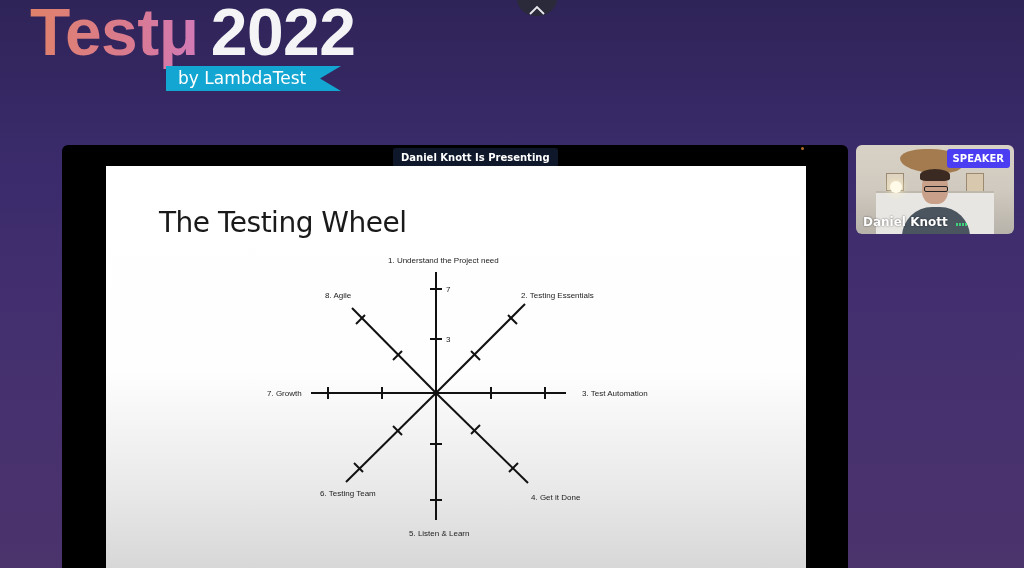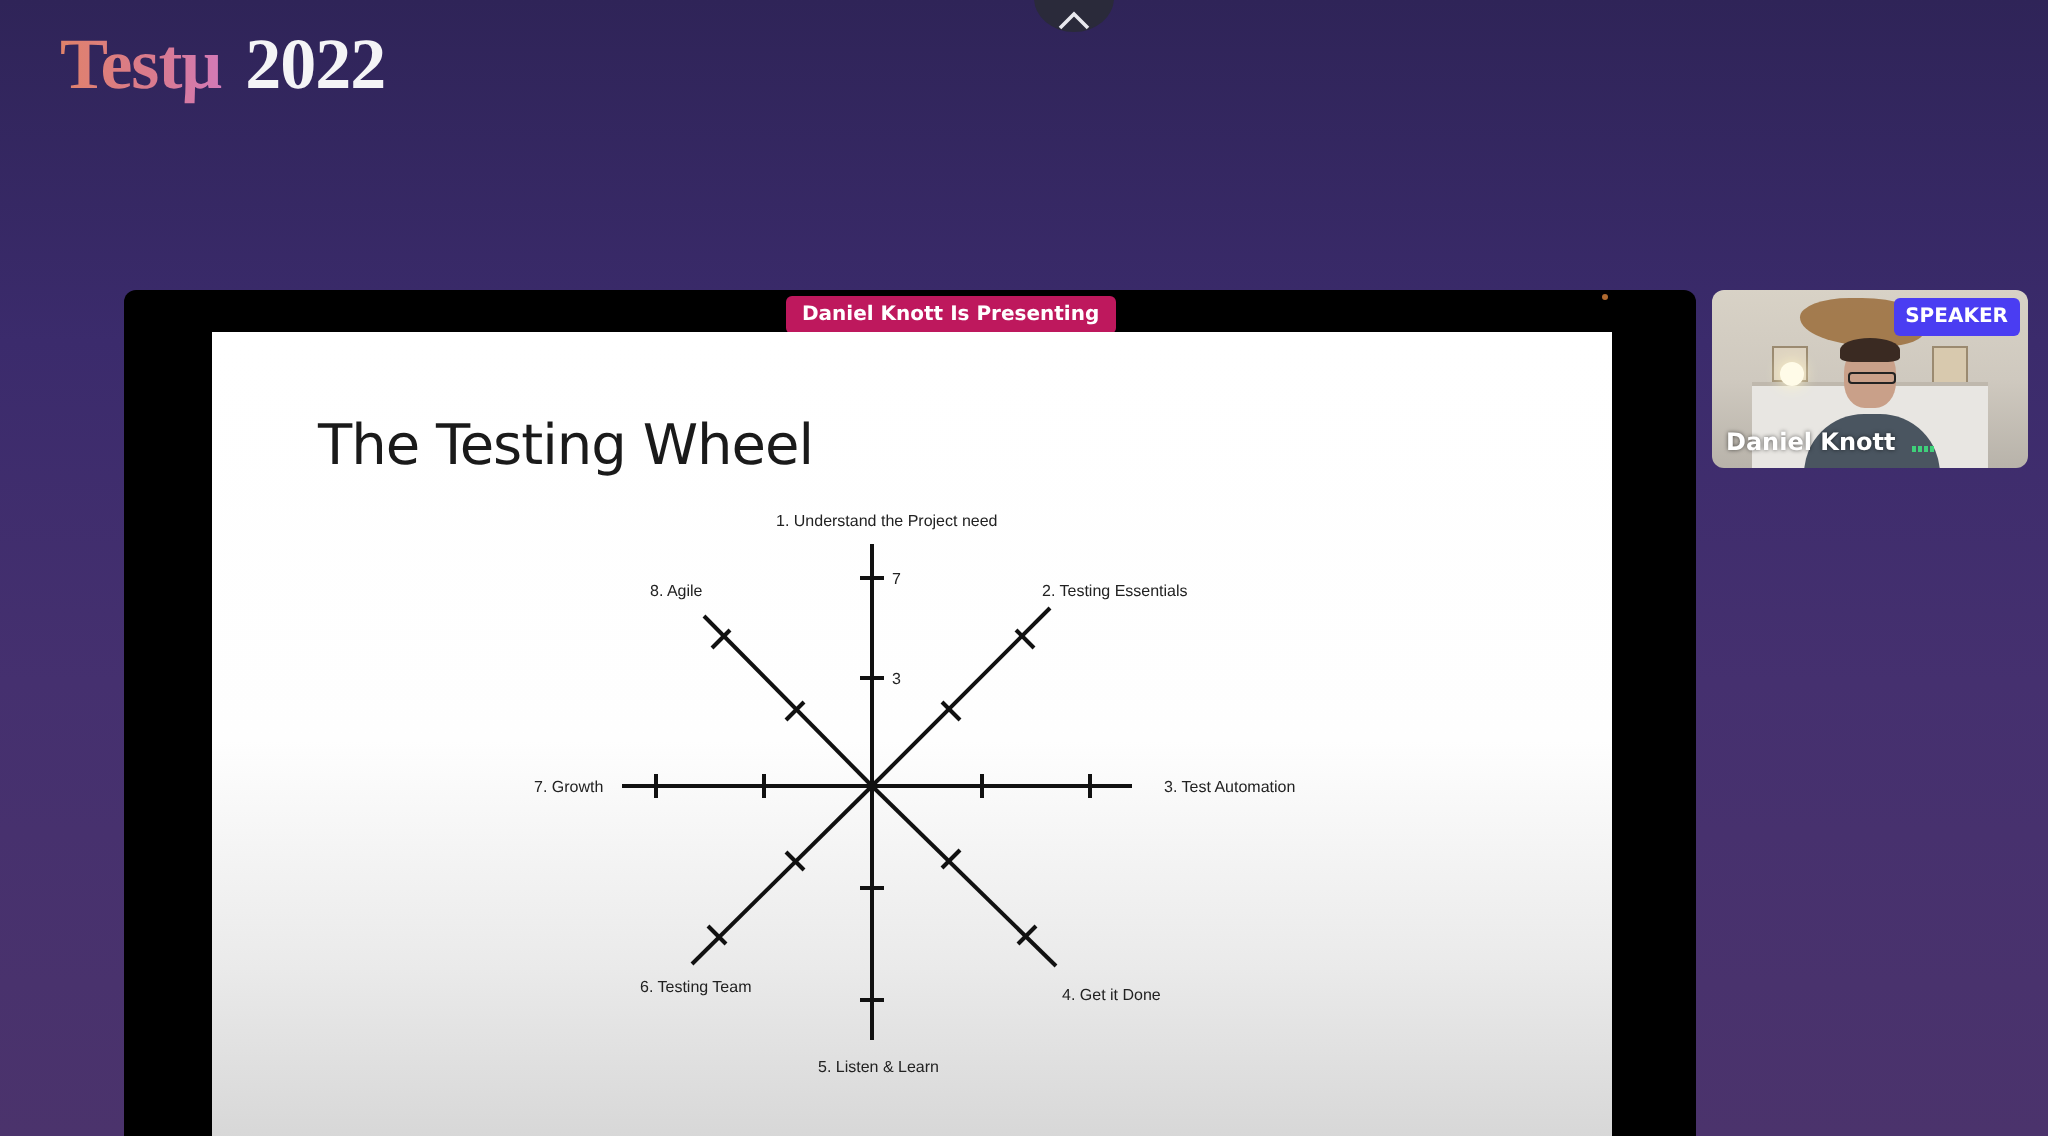--- a/index.html
+++ b/index.html
@@ -2,21 +2,21 @@
 <html><head>
 <meta charset="utf-8">
 <style>
   html, body { margin:0; padding:0; }
   body {
     width:1024px; height:568px; overflow:hidden; position:relative;
     background: linear-gradient(180deg, #2f2458 0%, #3b2b6c 30%, #45306f 60%, #4b336c 100%);
     font-family: "Liberation Sans", sans-serif;
   }
   .logo { position:absolute; left:30px; top:2px; }
-  .logo-main { font-family:Liberation Serif, serif; font-weight:bold; font-size:36px; letter-spacing:-0.5px; line-height:60px; white-space:nowrap;text-align:center; }
+  .logo-main { font-family:Liberation Sans, sans-serif; font-weight:bold; font-size:66px; letter-spacing:-0.5px; line-height:60px; white-space:nowrap;text-align:center; }
   .logo-testu {
     background: linear-gradient(90deg, #e0826a 0%, #d97a90 60%, #d27ab8 100%);
     -webkit-background-clip:text; background-clip:text; color:transparent;
   }
   .logo-year { color:#f4f4f6; margin-left:12px; }
   .logo-ribbon {
     position:absolute; left:136px; top:64px; width:175px; height:25px;
     background:#14a6d2; color:#fff; font-size:17px; line-height:25px; padding-left:12px; box-sizing:border-box;
     clip-path: polygon(0 0, 100% 0, 88% 50%, 100% 100%, 0 100%);
     font-family:"DejaVu Sans", sans-serif;
@@ -24,21 +24,21 @@
   .collapse-btn {
     position:absolute; left:517px; top:-18px; width:40px; height:34px; border-radius:50%;
     background:#2a2a3a; display:flex; align-items:flex-end; justify-content:center; cursor:pointer;
   }
   .stage {
     position:absolute; left:62px; top:145px; width:786px; height:423px;
     background:#000; border-radius:6px 6px 0 0;
   }
   .presenting-badge {
     position:absolute; left:393px; top:148px; height:19px; padding:0 8px;
-    background:#be185d; color:#fff; font-size:10px; font-weight:bold; line-height:19px; border-radius:3px;
+    background:#0f172a; color:#fff; font-size:10px; font-weight:bold; line-height:19px; border-radius:3px;
     font-family:"DejaVu Sans", sans-serif;
   }
   .rec-dot { position:absolute; left:801px; top:147px; width:3px; height:3px; background:#b06a30; border-radius:50%; }
   .slide {
     position:absolute; left:106px; top:166px; width:700px; height:454px;
     background: linear-gradient(180deg, #ffffff 0%, #fefefe 45%, #eaeaea 70%, #cccccc 100%);
   }
   .slide-title {
     position:absolute; left:53px; top:40px; font-size:28px; color:#1a1a1a;
     font-family:"DejaVu Sans", sans-serif; font-weight:normal; letter-spacing:-0.5px;
@@ -72,20 +72,21 @@
   .audio-dots { display:inline-block; margin-left:4px; vertical-align:middle; }
   .audio-dots span { display:inline-block; width:2px; height:3px; background:#3fd07a; margin-right:1px; }
 </style>
 </head>
 <body>
 
 <div class="logo">
   <div class="logo-main">
     <span class="logo-testu">Testμ</span><span class="logo-year">2022</span>
   </div>
+  <div class="logo-ribbon">by LambdaTest</div>
 </div>
 
 <div class="collapse-btn">
   <svg width="18" height="12" viewBox="0 0 18 12">
     <polyline points="2,10 9,3 16,10" fill="none" stroke="#e8e8ee" stroke-width="1.8"></polyline>
   </svg>
 </div>
 
 <div class="stage"></div>
 <div class="presenting-badge">Daniel Knott Is Presenting</div>

